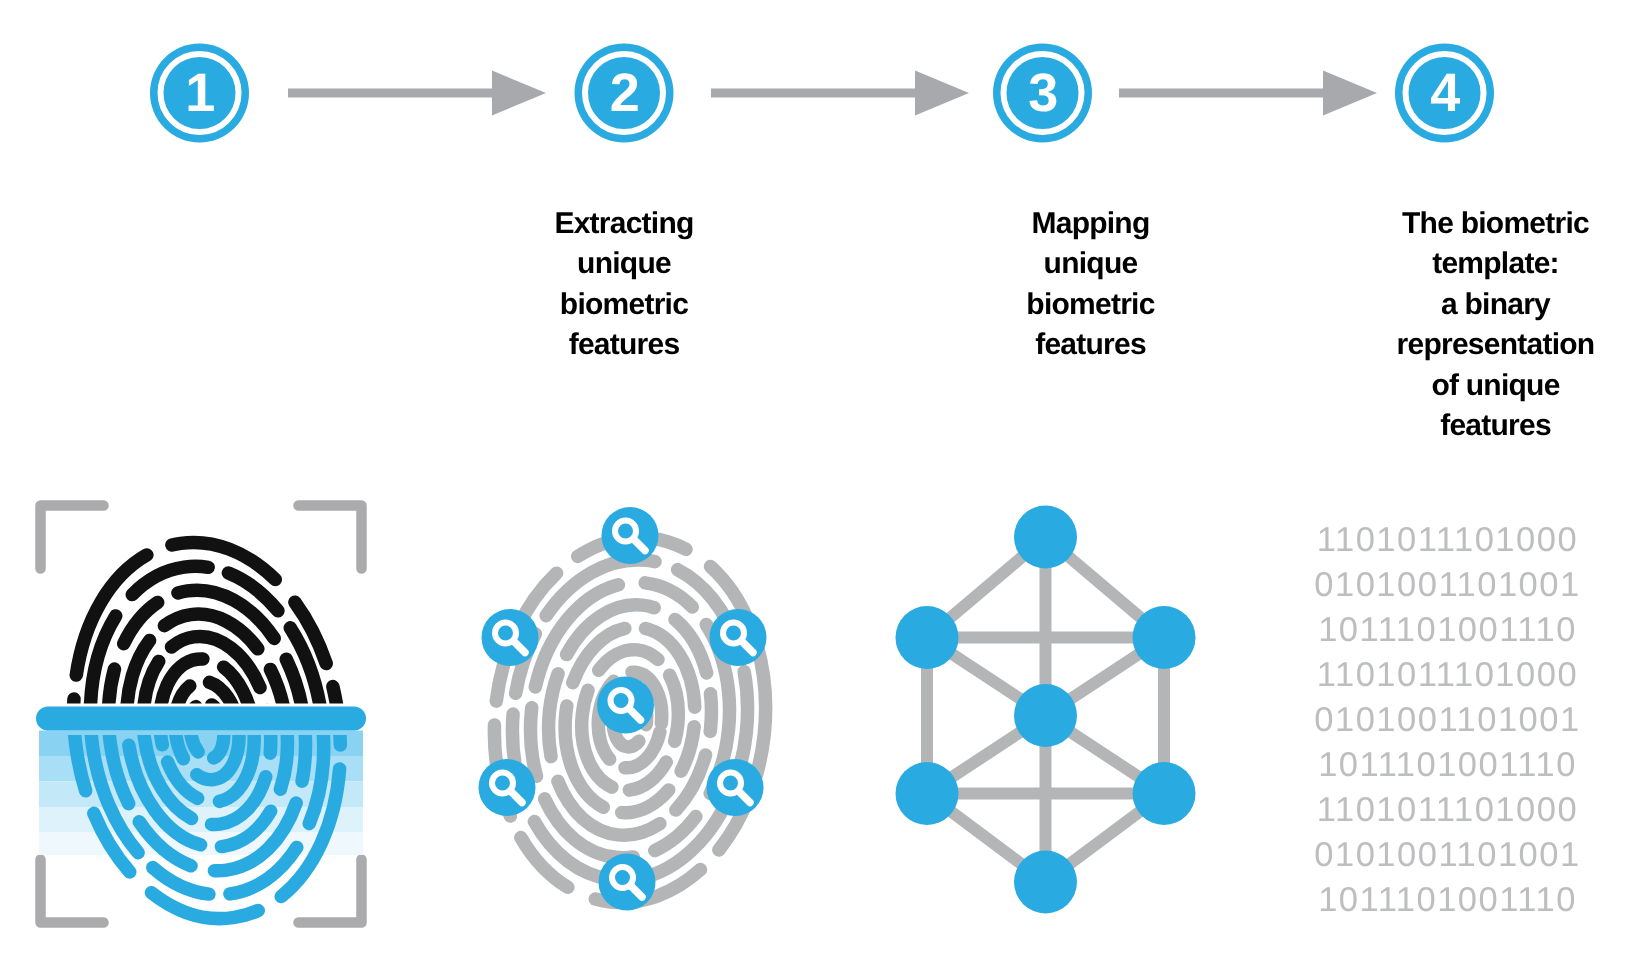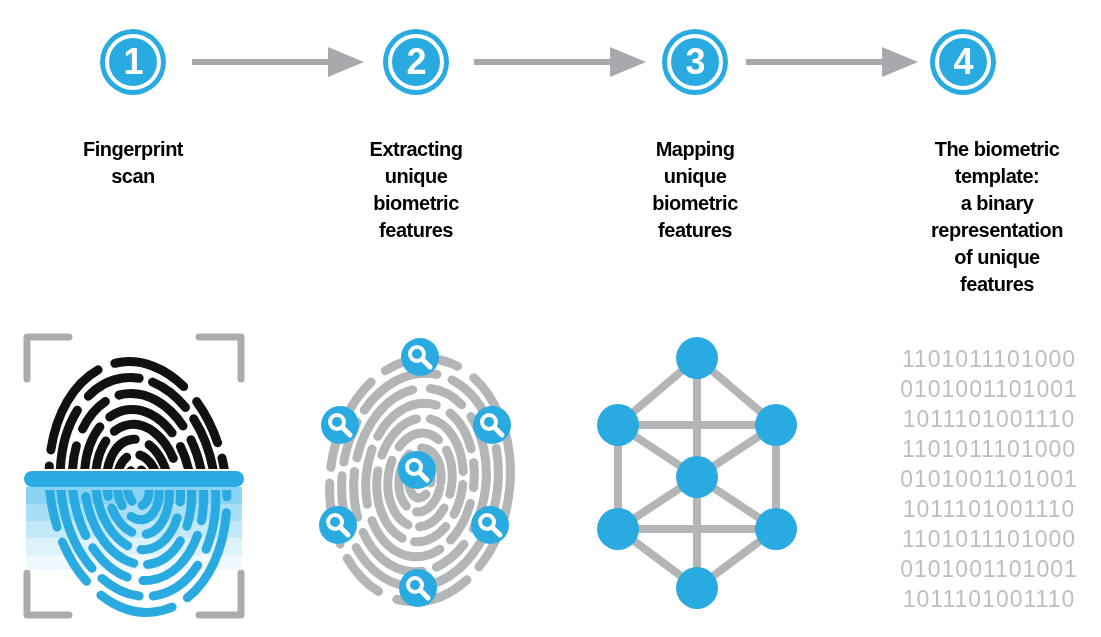--- a/index.html
+++ b/index.html
@@ -66,21 +66,21 @@
   .mag-bg{fill:var(--accent,#29abe2);}
   .mag-glass{fill:none;stroke:#fff;stroke-width:4;}
   .mag-handle{stroke:#fff;stroke-width:5;stroke-linecap:round;}
 
   
   .edge{stroke:var(--fingerprint-gray,#b3b5b7);stroke-width:8;}
   .node{fill:var(--accent,#29abe2);}
 
   
   .binary{
-    position:absolute;left:882px;top:344px;width:214px;
+    position:absolute;left:858px;top:344px;width:214px;
     color:var(--binary-gray,#bcbec0);
     font-size:23px;line-height:30px;letter-spacing:1px;
     text-align:center;white-space:pre-line;
   }
 </style>
 </head>
 <body>
 
 <div class="abs" style="inset:0">
 
@@ -103,27 +103,25 @@
   </svg>
   <svg class="arrow" style="left:470px" viewBox="0 0 180 44">
     <line x1="4" y1="22" x2="140" y2="22"></line>
       <polygon points="140,7 176,22 140,37"></polygon>
   </svg>
   <svg class="arrow" style="left:742px" viewBox="0 0 180 44">
     <line x1="4" y1="22" x2="140" y2="22"></line>
       <polygon points="140,7 176,22 140,37"></polygon>
   </svg>
 
-  <div class="caption" style="left:13px">Fingerprint
-scan</div>
   <div class="caption" style="left:296px">Extracting
 unique
 biometric
 features</div>
-  <div class="caption" style="left:575px">Mapping
+  <div class="caption" style="left:607px">Mapping
 unique
 biometric
 features</div>
   <div class="caption" style="left:877px">The biometric
 template:
 a binary
 representation
 of unique
 features</div>
 

